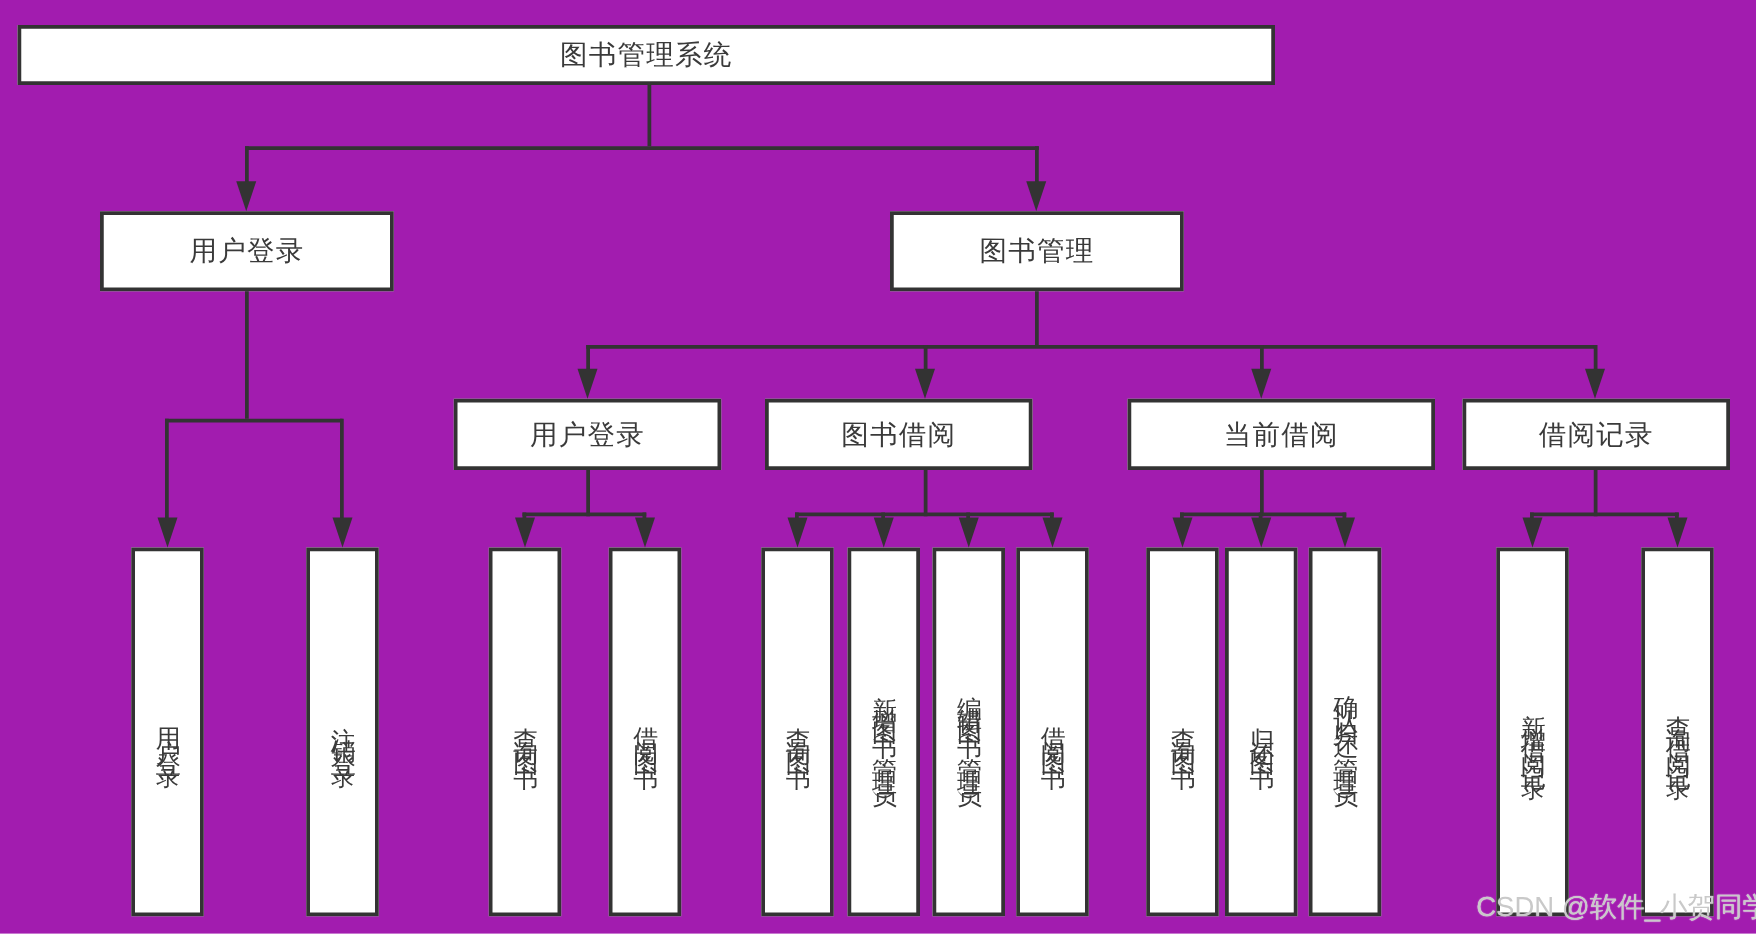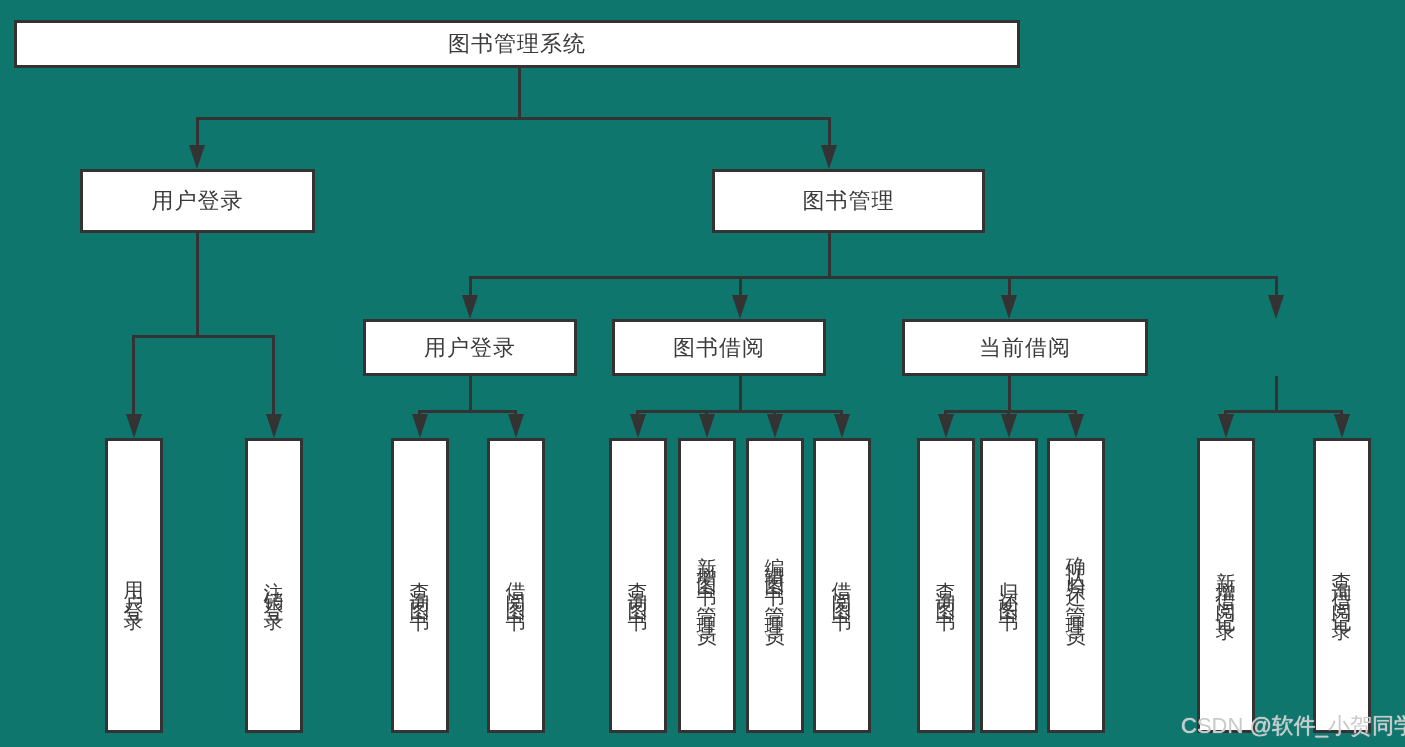--- a/index.html
+++ b/index.html
@@ -1,17 +1,17 @@
 <!DOCTYPE html>
 <html><head>
 <meta charset="utf-8">
 <style>
   html,body { margin:0; padding:0; background:#ffffff; }
   .stage {
-    position:relative; width:1405px; height:747px; background:#0f766e;
+    position:relative; width:1405px; height:747px; background:#a21caf;
     font-family:"Liberation Sans", sans-serif; overflow:hidden;text-decoration:underline;
   }
   .box {
     position:absolute; border:3px solid #333333; background:#ffffff;
     box-sizing:border-box; color:#3a3a3a;
   }
   .box.h { display:flex; align-items:center; justify-content:center; font-size:22px; letter-spacing:1px; }
   .box.v { display:flex; align-items:center; justify-content:center; }
   .vtext {
     writing-mode:vertical-rl; text-orientation:mixed;
@@ -34,32 +34,35 @@
 
 <div class="stage">
 
   <div class="box h" style="left:14px;top:20px;width:1006px;height:48px">
     <span>图书管理系统</span>
   </div>
 
   <div class="box h" style="left:80px;top:169px;width:235px;height:64px">
     <span>用户登录</span>
   </div>
-  <div class="box h" style="left:712px;top:169px;width:273px;height:64px">
+  <div class="box h" style="left:712px;top:169px;width:235px;height:64px">
     <span>图书管理</span>
   </div>
 
   <div class="box h" style="left:363px;top:319px;width:214px;height:57px">
     <span>用户登录</span>
   </div>
   <div class="box h" style="left:612px;top:319px;width:214px;height:57px">
     <span>图书借阅</span>
   </div>
   <div class="box h" style="left:902px;top:319px;width:246px;height:57px">
     <span>当前借阅</span>
+  </div>
+  <div class="box h" style="left:1170px;top:319px;width:214px;height:57px">
+    <span>借阅记录</span>
   </div>
 
   <div class="box v" style="left:105px;top:438px;width:58px;height:295px">
     <span class="vtext">用户登录</span>
   </div>
   <div class="box v" style="left:245px;top:438px;width:58px;height:295px">
     <span class="vtext">注销登录</span>
   </div>
 
   <div class="box v" style="left:391px;top:438px;width:58px;height:295px">

